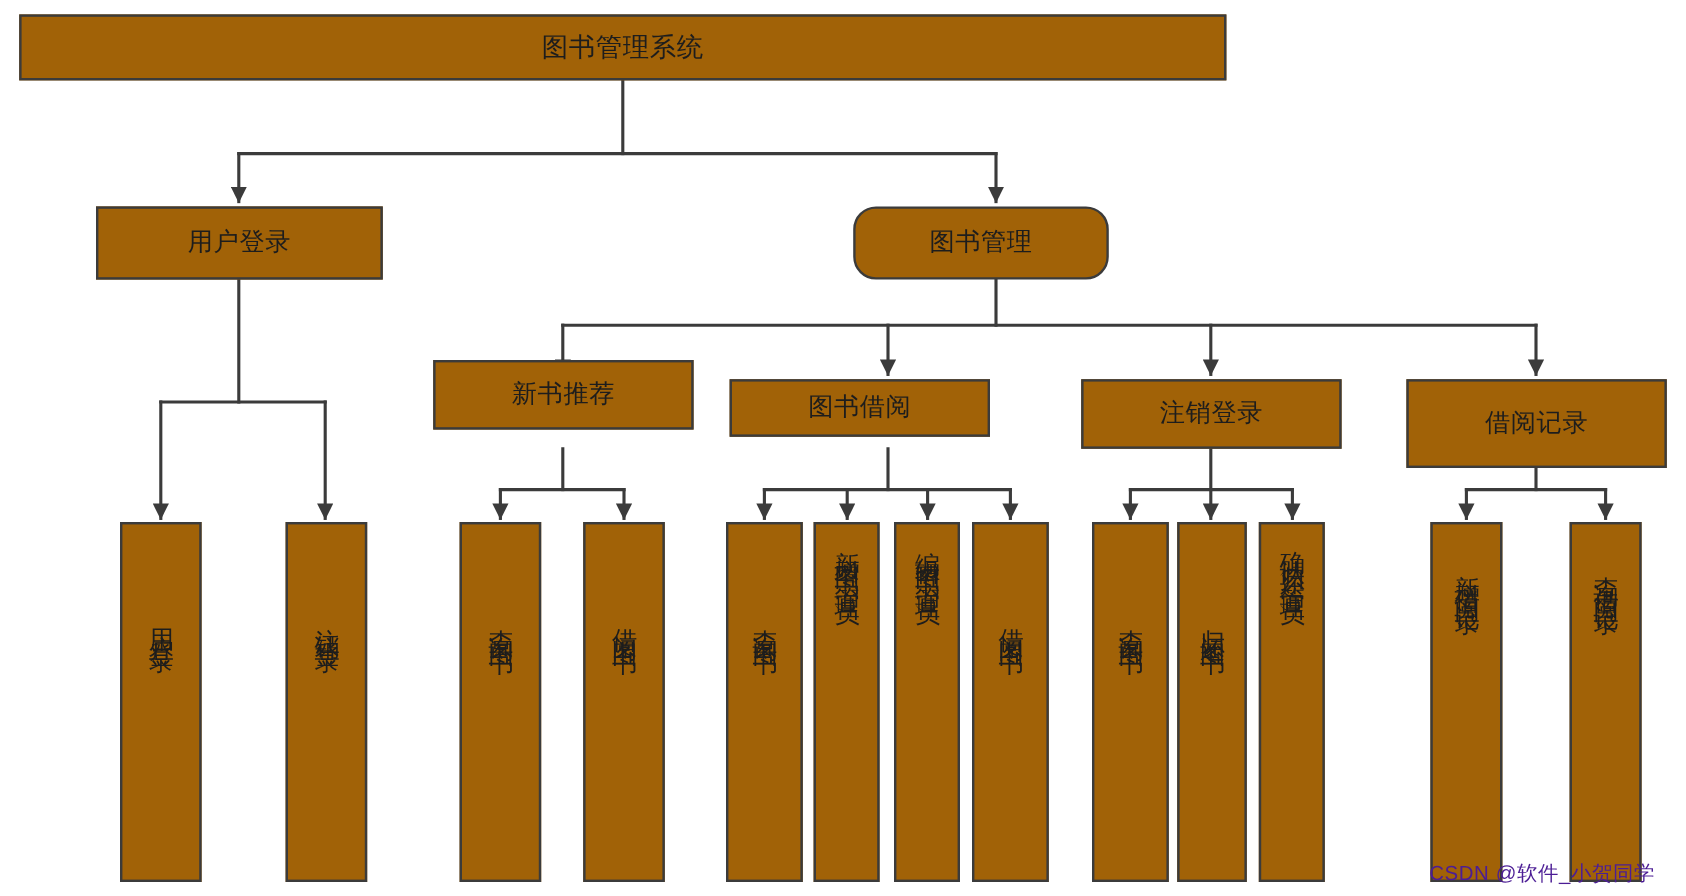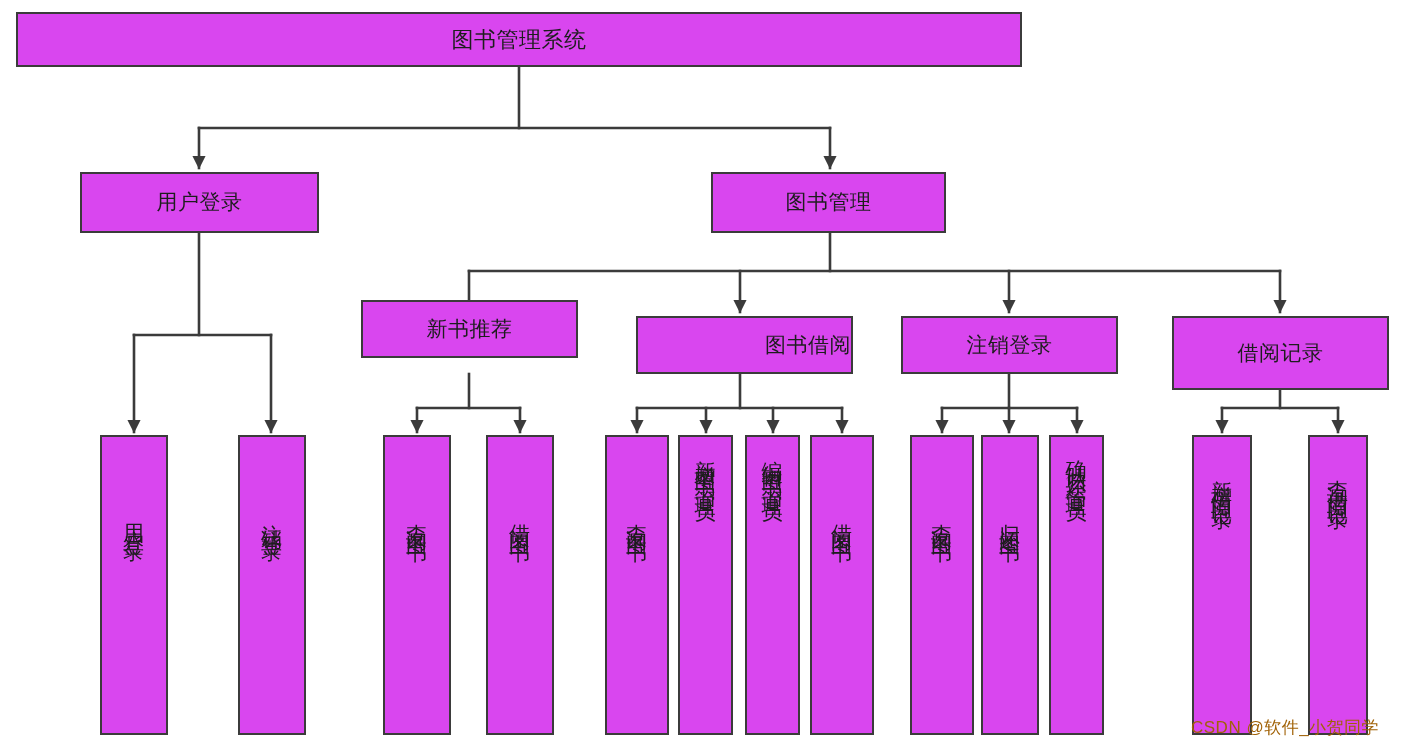--- a/index.html
+++ b/index.html
@@ -20,21 +20,21 @@
     position: absolute;
     left: 0;
     top: 0;
     width: 1405px;
     height: 747px;
     pointer-events: none;
   }
   .node {
     position: absolute;
     box-sizing: border-box;
-    background: #d946ef;
+    background: #a16207;
     border: 2px solid #3b3b3b;
     display: flex;
     align-items: center;
     justify-content: center;
     color: #1d1d1d;
   }
   .node .label {
     display: block;
     text-align: center;
     line-height: 1.18;
@@ -61,21 +61,21 @@
     line-height: 1.0;
     letter-spacing: 6px;
     white-space: nowrap;
   }
   .node.vert.tall .label {
     padding-top: 0px;
   }
   .watermark {
     position: absolute;
     font-size: 17px;
-    color: #a16207;
+    color: #4c1d95;
     letter-spacing: 0.5px;
     white-space: nowrap;
     font-family: "Liberation Sans", "DejaVu Sans", sans-serif;
   }
 </style>
 </head>
 <body>
 
 <div id="canvas">
 
@@ -130,29 +130,29 @@
   </svg>
 
   <div class="node horiz title" style="left:16px; top:12px; width:1006px; height:55px;">
     <span class="label">图书管理系统</span>
   </div>
 
   <div class="node horiz" style="left:80px; top:172px; width:239px; height:61px;">
     <span class="label">用户登录</span>
   </div>
 
-  <div class="node horiz" style="left:711px; top:172px; width:235px; height:61px;">
+  <div class="node horiz" style="left:711px; top:172px; width:213px; height:61px;border-radius:19px;">
     <span class="label">图书管理</span>
   </div>
 
   <div class="node horiz" style="left:361px; top:300px; width:217px; height:58px;">
     <span class="label">新书推荐</span>
   </div>
 
-  <div class="node horiz" style="left:636px; top:316px; width:217px; height:58px;justify-content:flex-end;">
+  <div class="node horiz" style="left:608px; top:316px; width:217px; height:48px;">
     <span class="label">图书借阅</span>
   </div>
 
   <div class="node horiz" style="left:901px; top:316px; width:217px; height:58px;">
     <span class="label">注销登录</span>
   </div>
 
   <div class="node horiz" style="left:1172px; top:316px; width:217px; height:74px;">
     <span class="label">借阅记录</span>
   </div>

